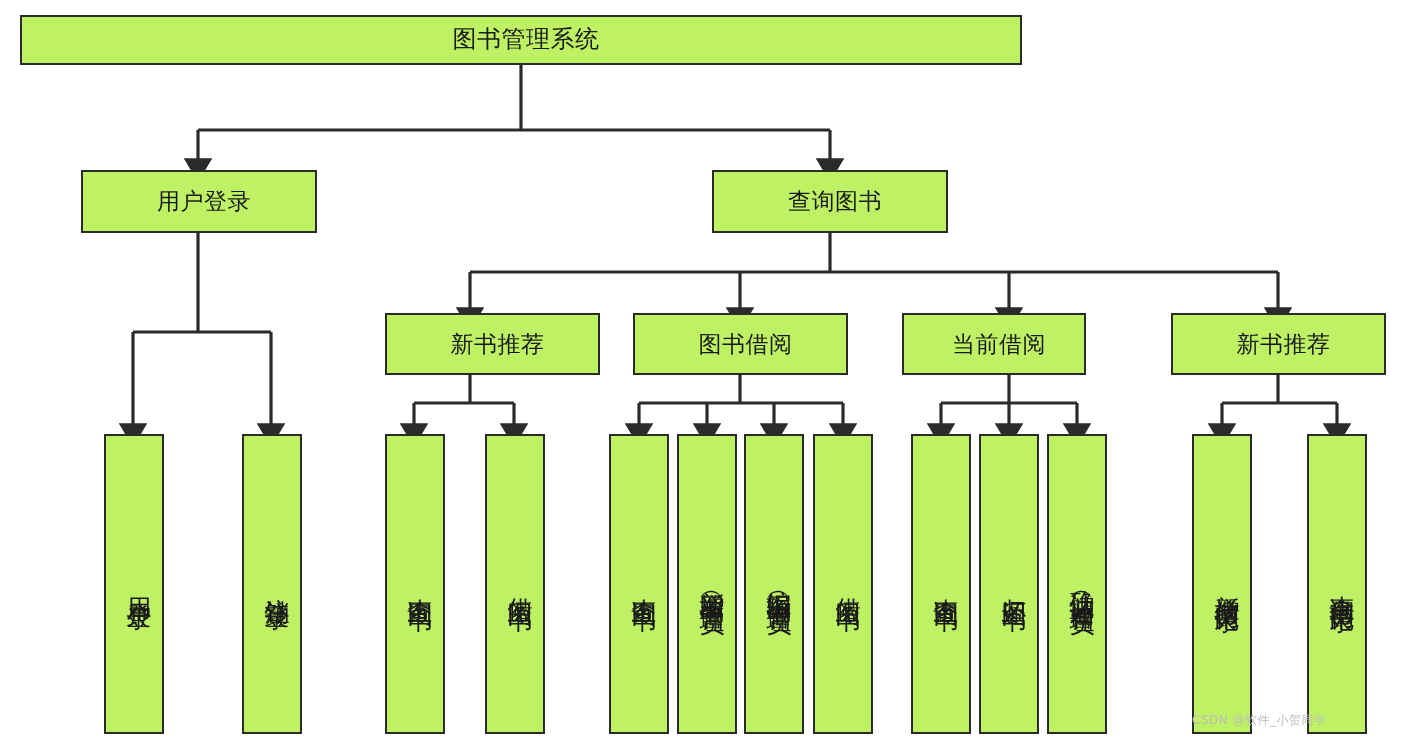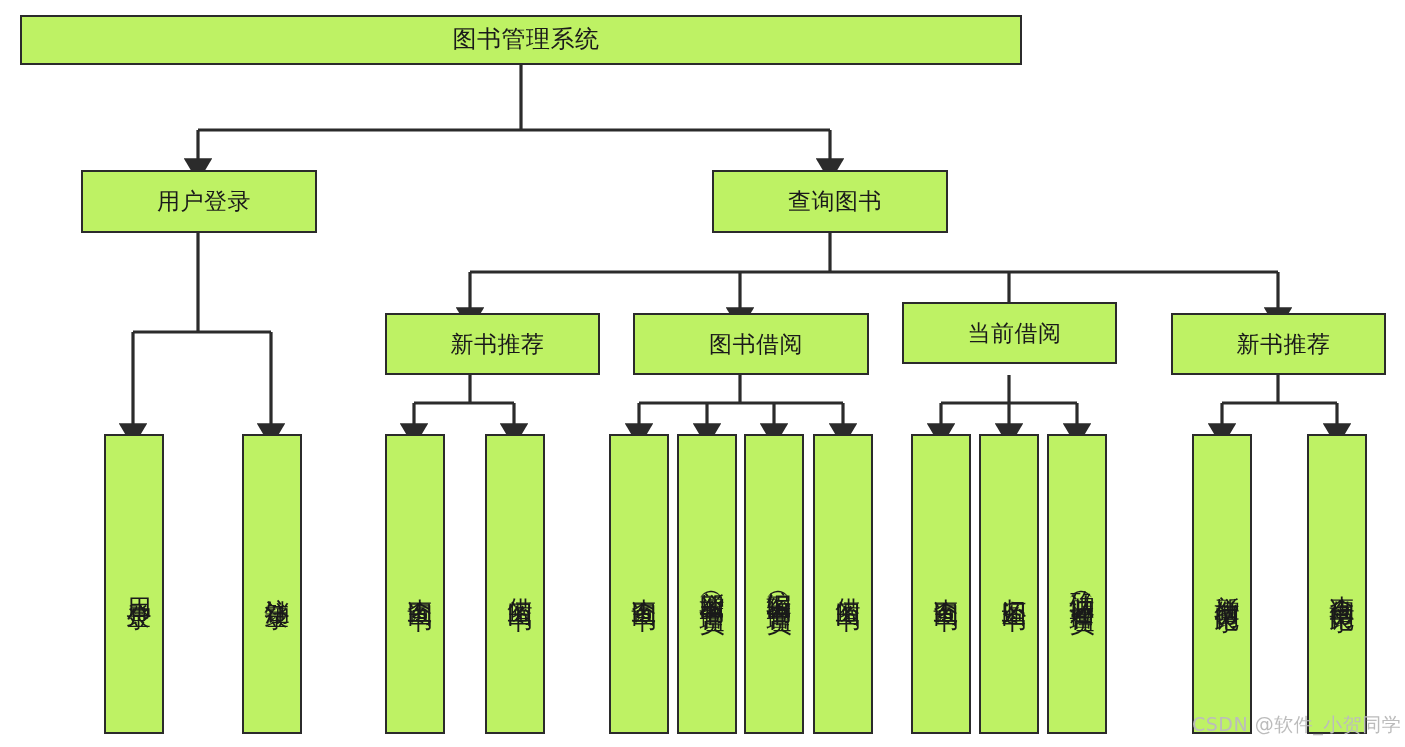--- a/index.html
+++ b/index.html
@@ -59,21 +59,21 @@
     writing-mode: vertical-rl;
     text-orientation: upright;
     font-size: 25px;
     line-height: 1.0;
     letter-spacing: 3px;
     max-height: 100%;
   }
   .watermark {
     position: absolute;
     color: #bcbcbc;
-    font-size: 19px;
+    font-size: 12px;
     white-space: nowrap;
     letter-spacing: 0.5px;
   }
 </style>
 </head>
 <body>
 
 <div id="diagram-root">
 
   <svg class="connectors" viewBox="0 0 1405 747" xmlns="http://www.w3.org/2000/svg">
@@ -133,24 +133,24 @@
   <div class="node horiz" style="left:81px; top:170px; width:236px; height:63px;">
     <span class="label">用户登录</span>
   </div>
   <div class="node horiz" style="left:712px; top:170px; width:236px; height:63px;">
     <span class="label">查询图书</span>
   </div>
 
   <div class="node horiz" style="left:385px; top:313px; width:215px; height:62px;">
     <span class="label">新书推荐</span>
   </div>
-  <div class="node horiz" style="left:633px; top:313px; width:236px; height:62px;">
+  <div class="node horiz" style="left:633px; top:313px; width:215px; height:62px;">
     <span class="label">图书借阅</span>
   </div>
-  <div class="node horiz" style="left:902px; top:302px; width:215px; height:62px;">
+  <div class="node horiz" style="left:902px; top:313px; width:184px; height:62px;">
     <span class="label">当前借阅</span>
   </div>
   <div class="node horiz" style="left:1171px; top:313px; width:215px; height:62px;">
     <span class="label">新书推荐</span>
   </div>
 
   <div class="node vert" style="left:104px; top:434px; width:60px; height:300px;">
     <span class="label">用户登录</span>
   </div>
   <div class="node vert" style="left:242px; top:434px; width:60px; height:300px;">

